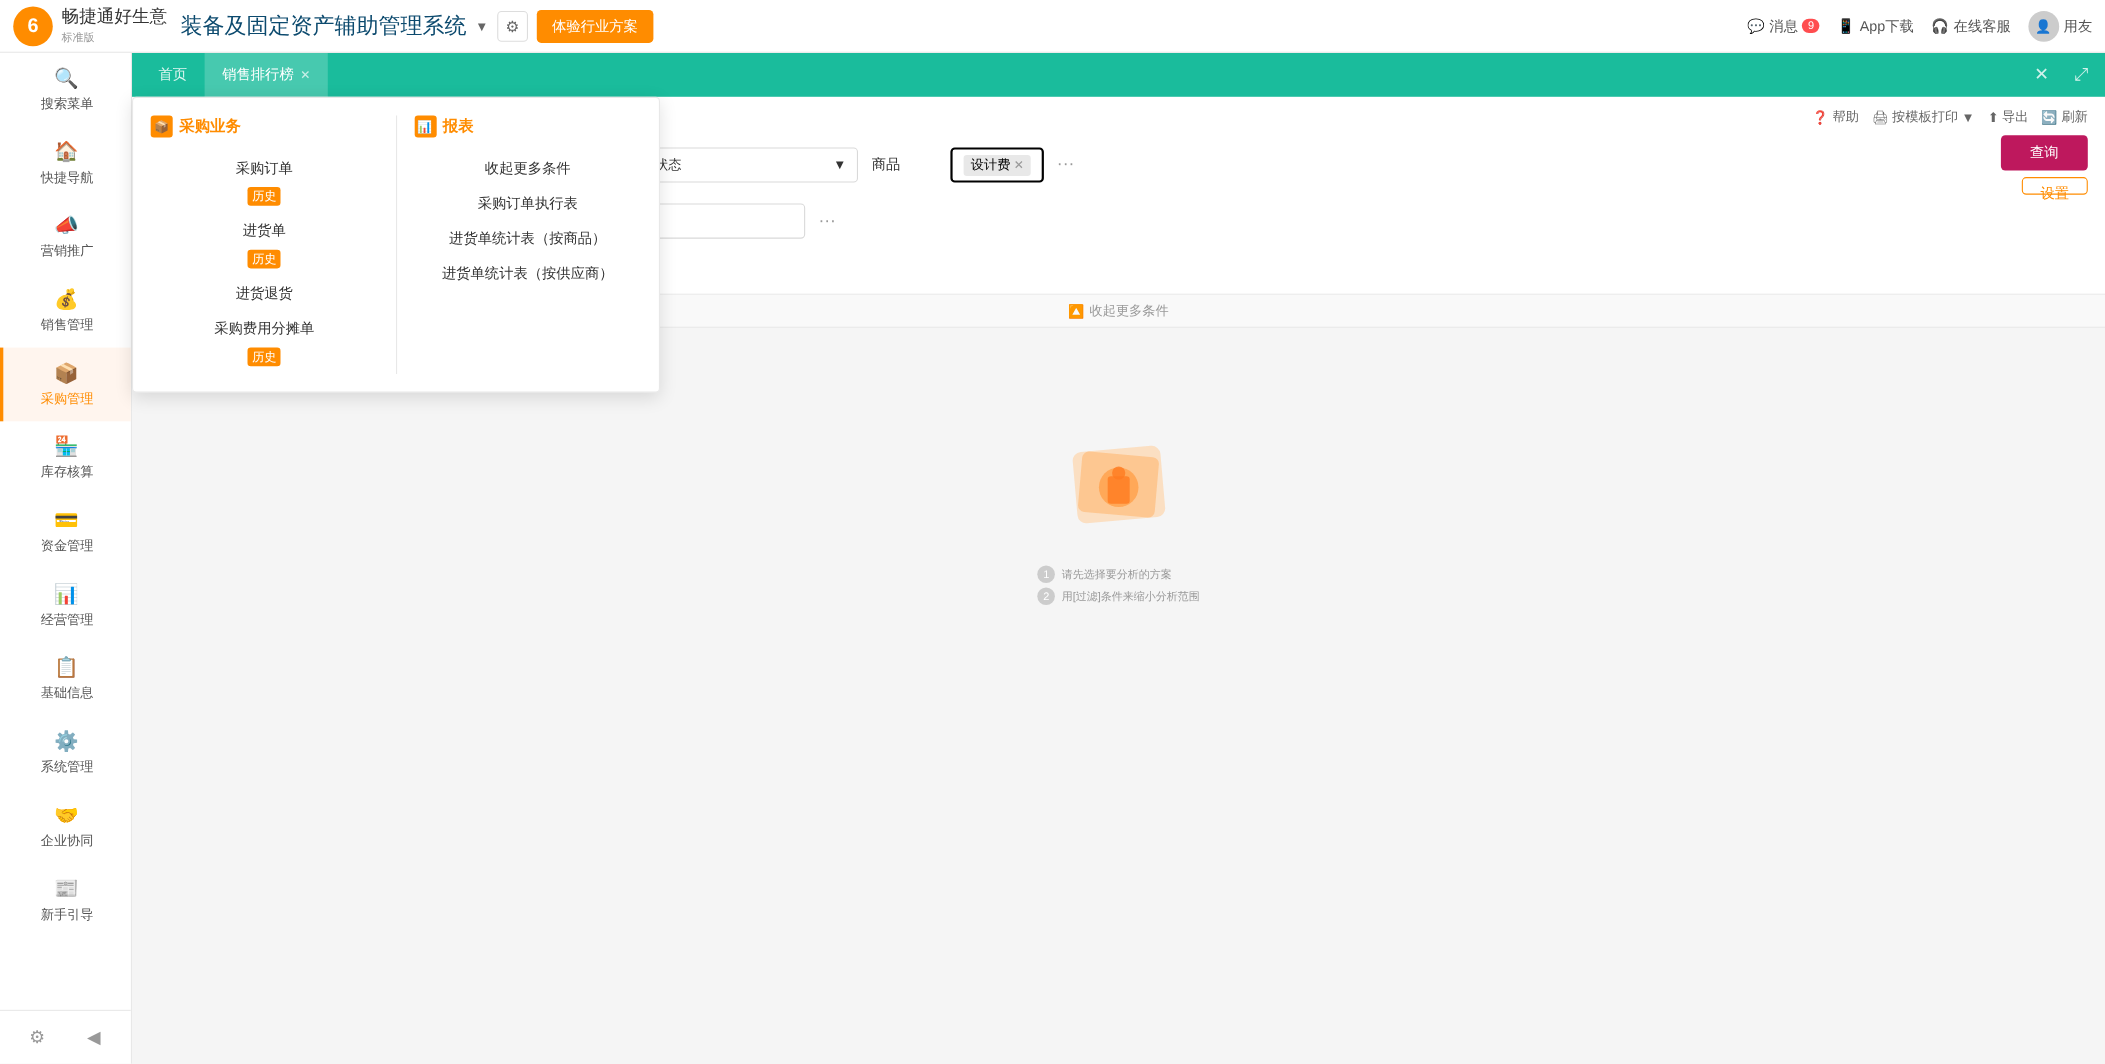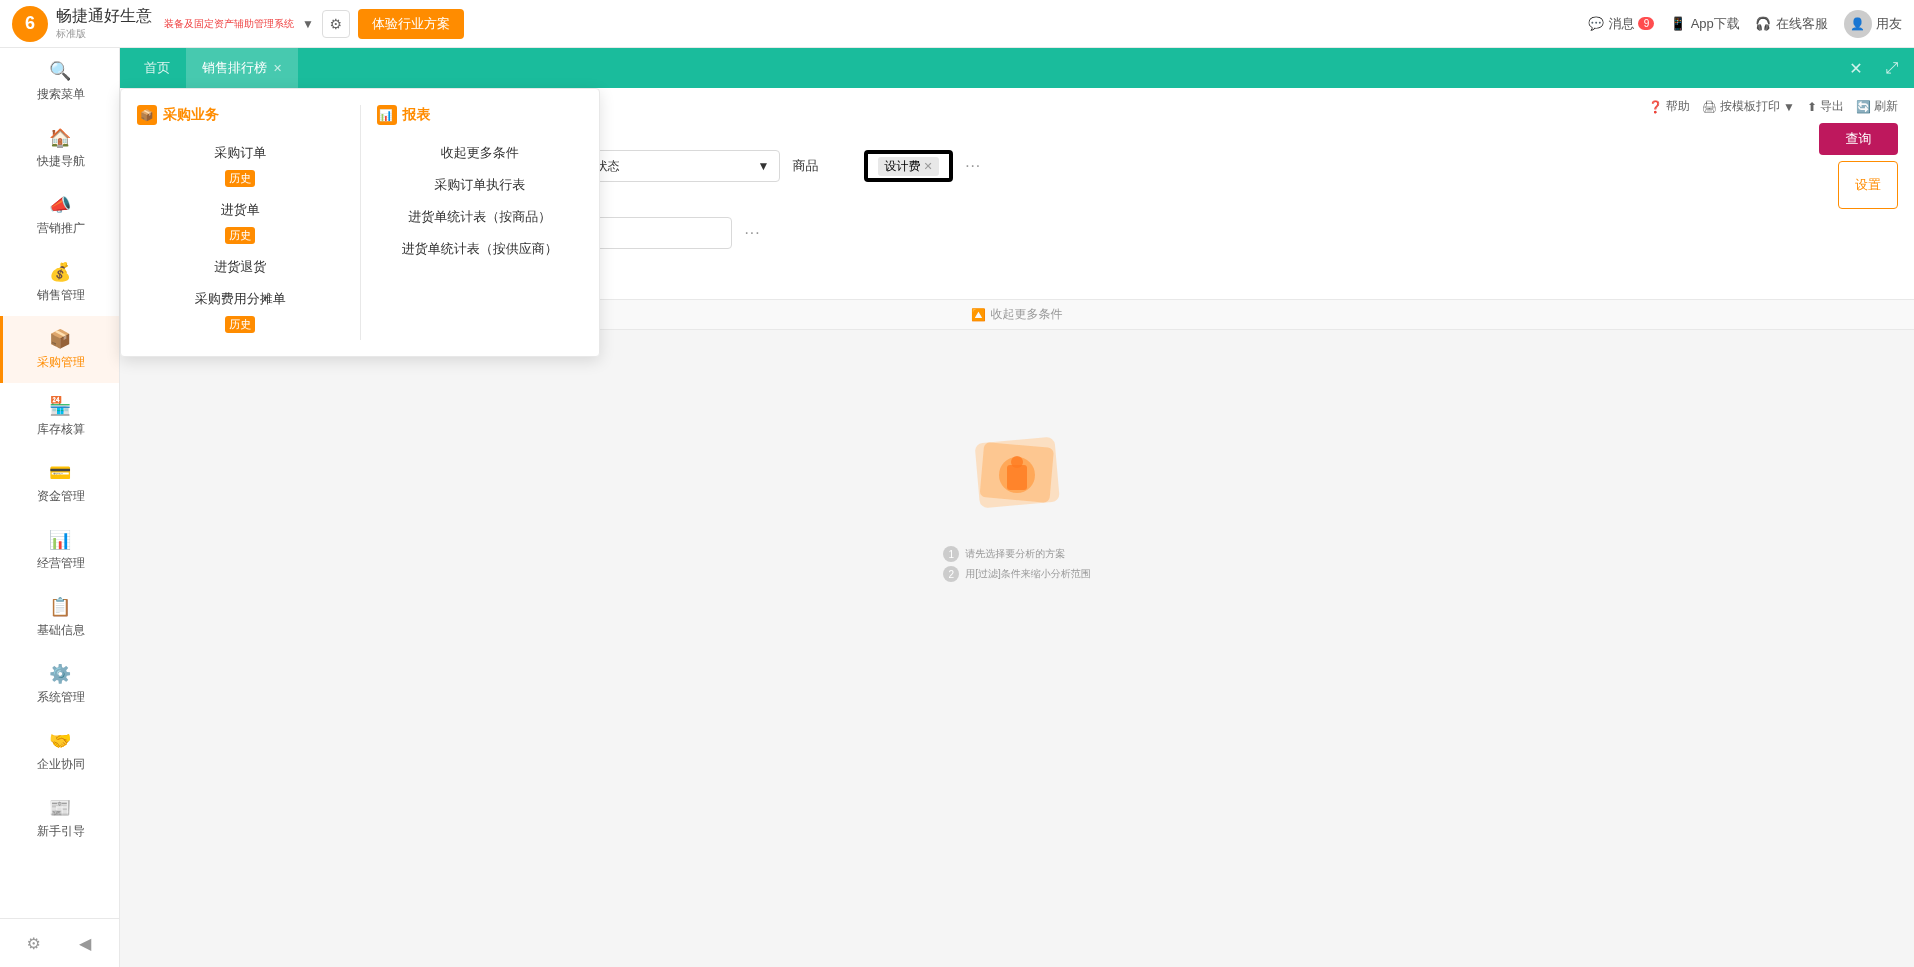--- a/index.html
+++ b/index.html
@@ -34,21 +34,21 @@
     .logo-sub { font-size: 10px; color: #999; }
 
     .topbar-center {
       display: flex;
       align-items: center;
       gap: 8px;
       flex: 1;
       padding: 0 12px;
     }
     .system-title {
-      font-size: 10px; color: #ef4444;
+      font-size: 20px; color: #0c4a6e;
     }
     .title-dropdown {
       cursor: pointer; color: #666; font-size: 12px;
     }
     .settings-icon {
       width: 28px; height: 28px;
       border: 1px solid #ddd; border-radius: 4px;
       display: flex; align-items: center; justify-content: center;
       cursor: pointer; color: #666; font-size: 14px;
     }
@@ -244,21 +244,21 @@
       cursor: pointer;
       display: flex;
       align-items: center;
       justify-content: space-between;
     }
     .filter-tag {
       display: flex;
       align-items: center;
       gap: 4px;
       background: #fff;
-      border: 4px solid #000000;
+      border: 2px solid #000000;
       border-radius: 4px;
       padding: 5px 10px;
       font-size: 12px;
       height: 32px;
     }
     .tag-item {
       background: #e8e8e8;
       border-radius: 3px;
       padding: 1px 6px;
       font-size: 12px;
@@ -283,21 +283,21 @@
       height: 32px;
     }
     .btn-settings {
       background: #fff;
       color: #ff8c00;
       border: 1px solid #ff8c00;
       border-radius: 4px;
       padding: 5px 16px;
       font-size: 13px;
       cursor: pointer;
-      height: 48px;
+      height: 16px;
       margin-left: 19px;
     }
     .collapse-row {
       display: flex;
       justify-content: center;
       padding: 6px;
       background: #f9f9f9;
       border-bottom: 1px solid #e8e8e8;
       cursor: pointer;
     }

